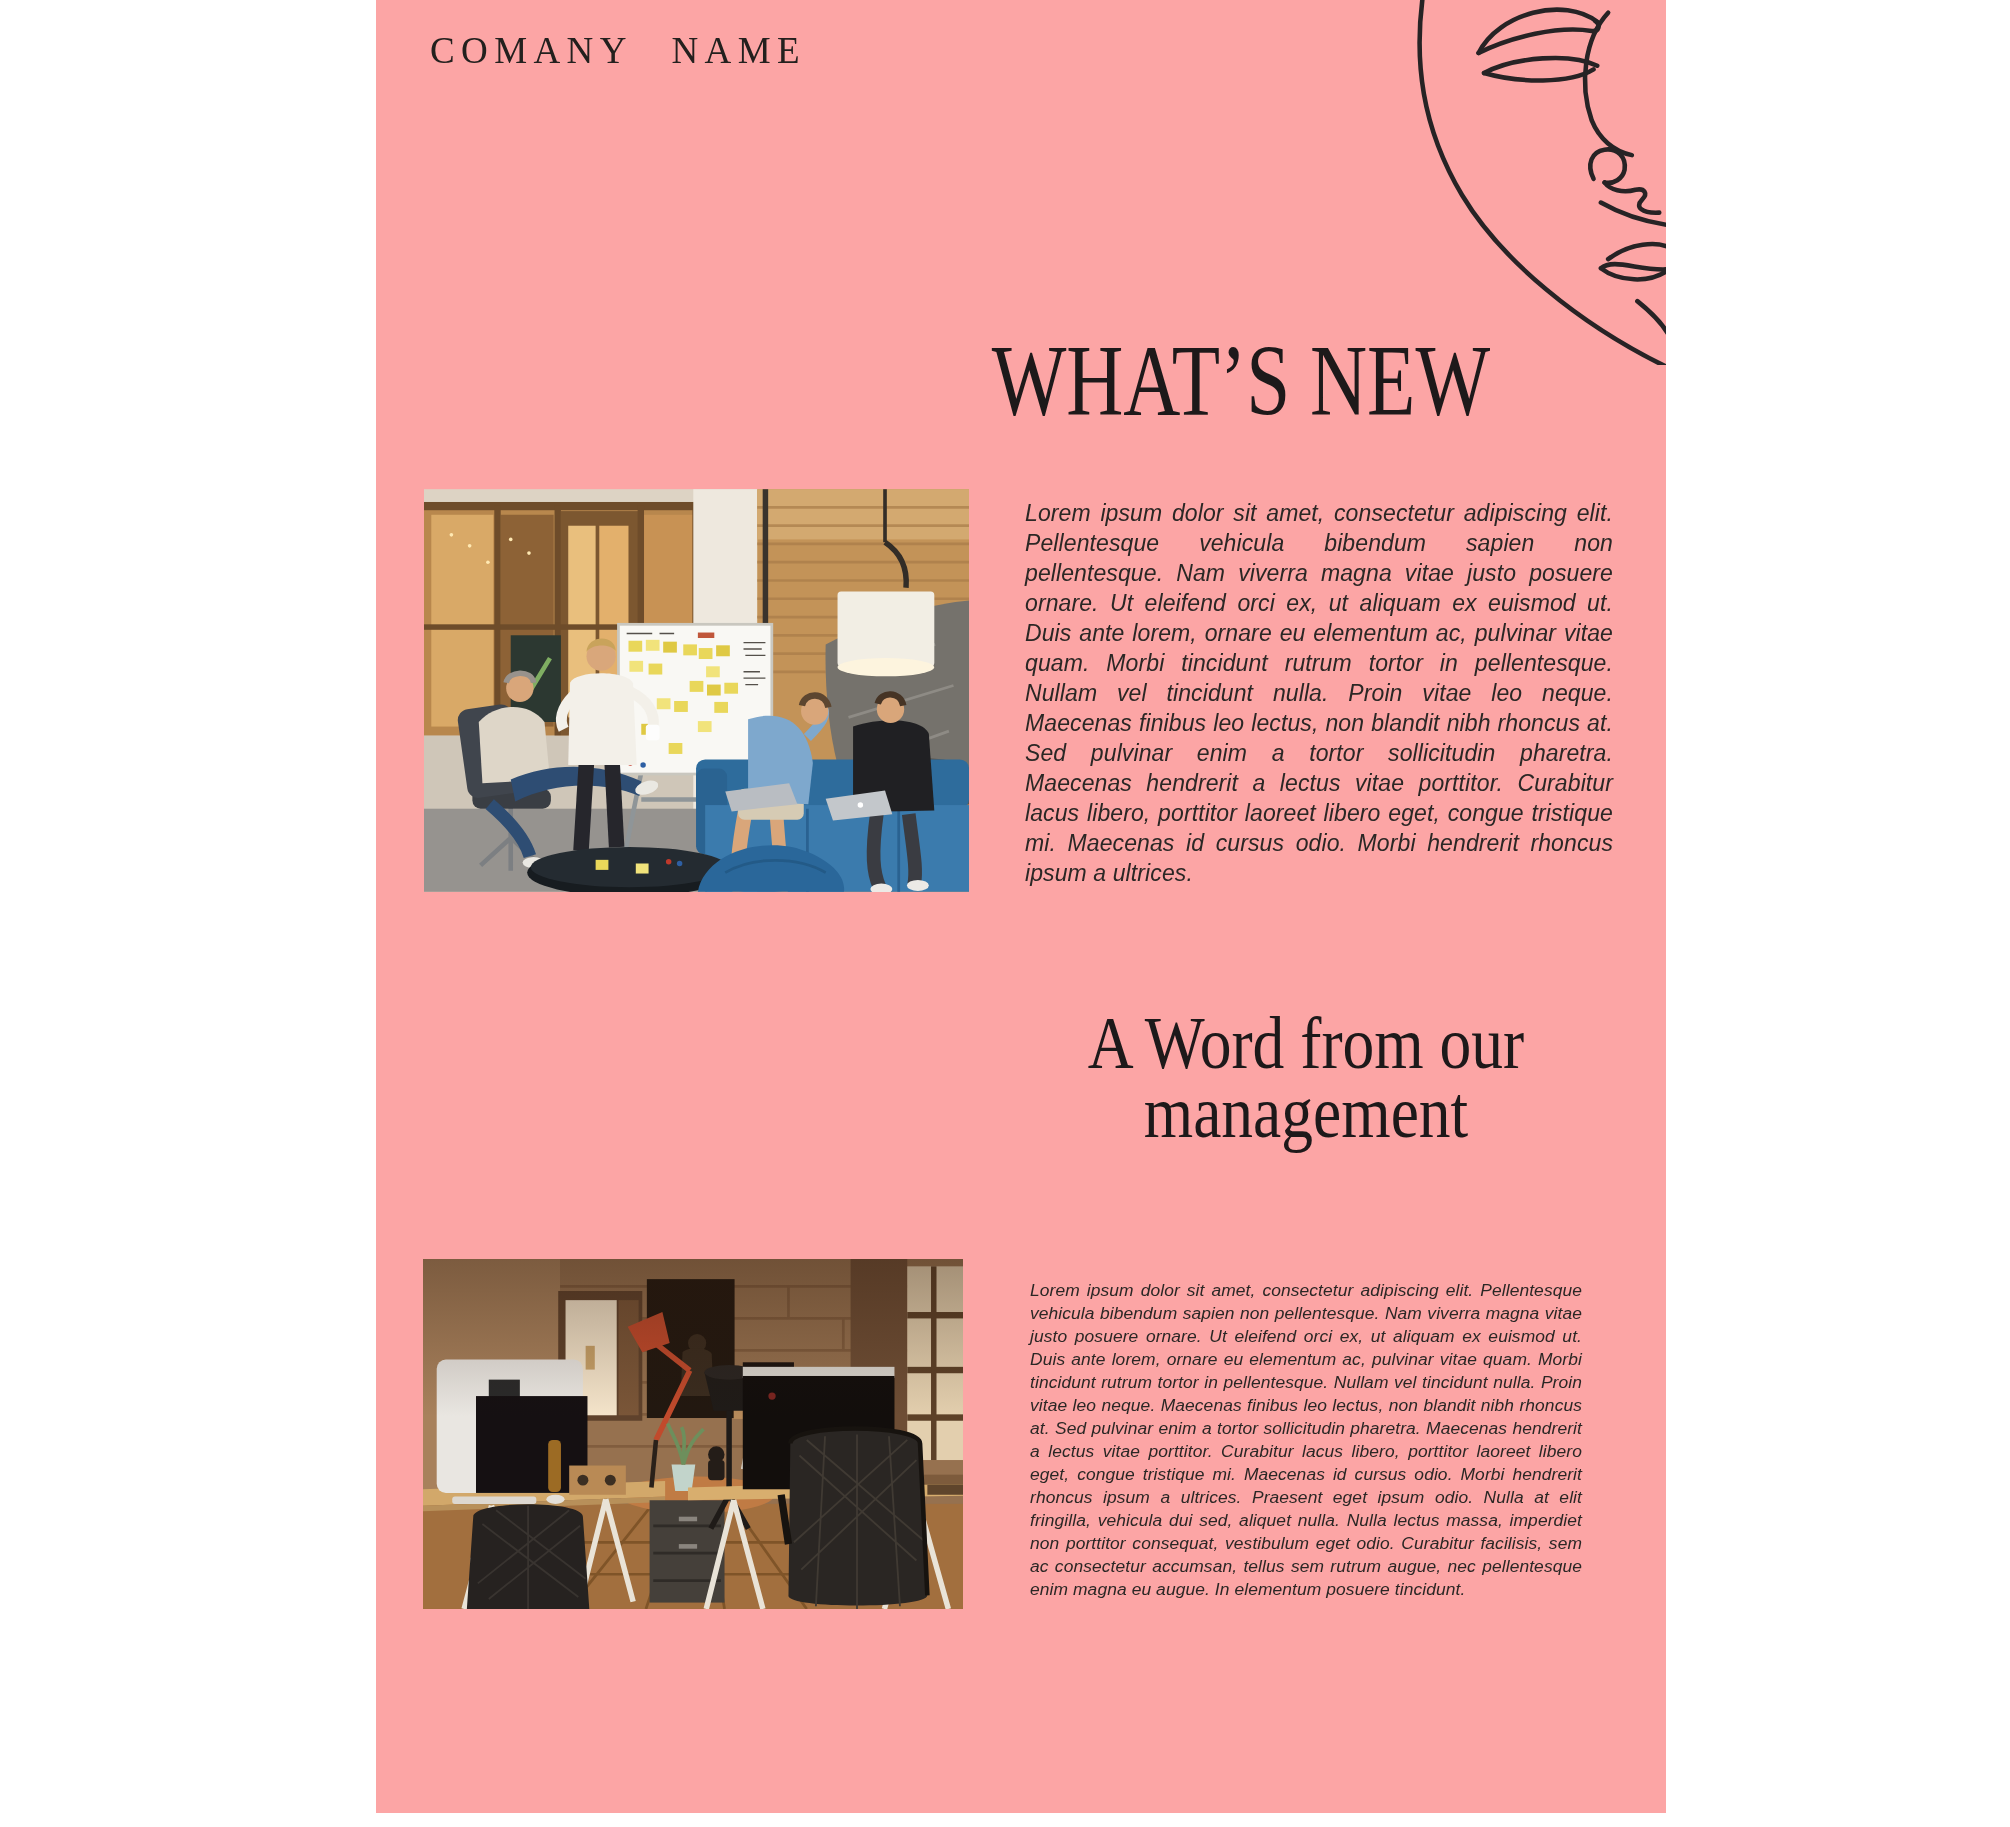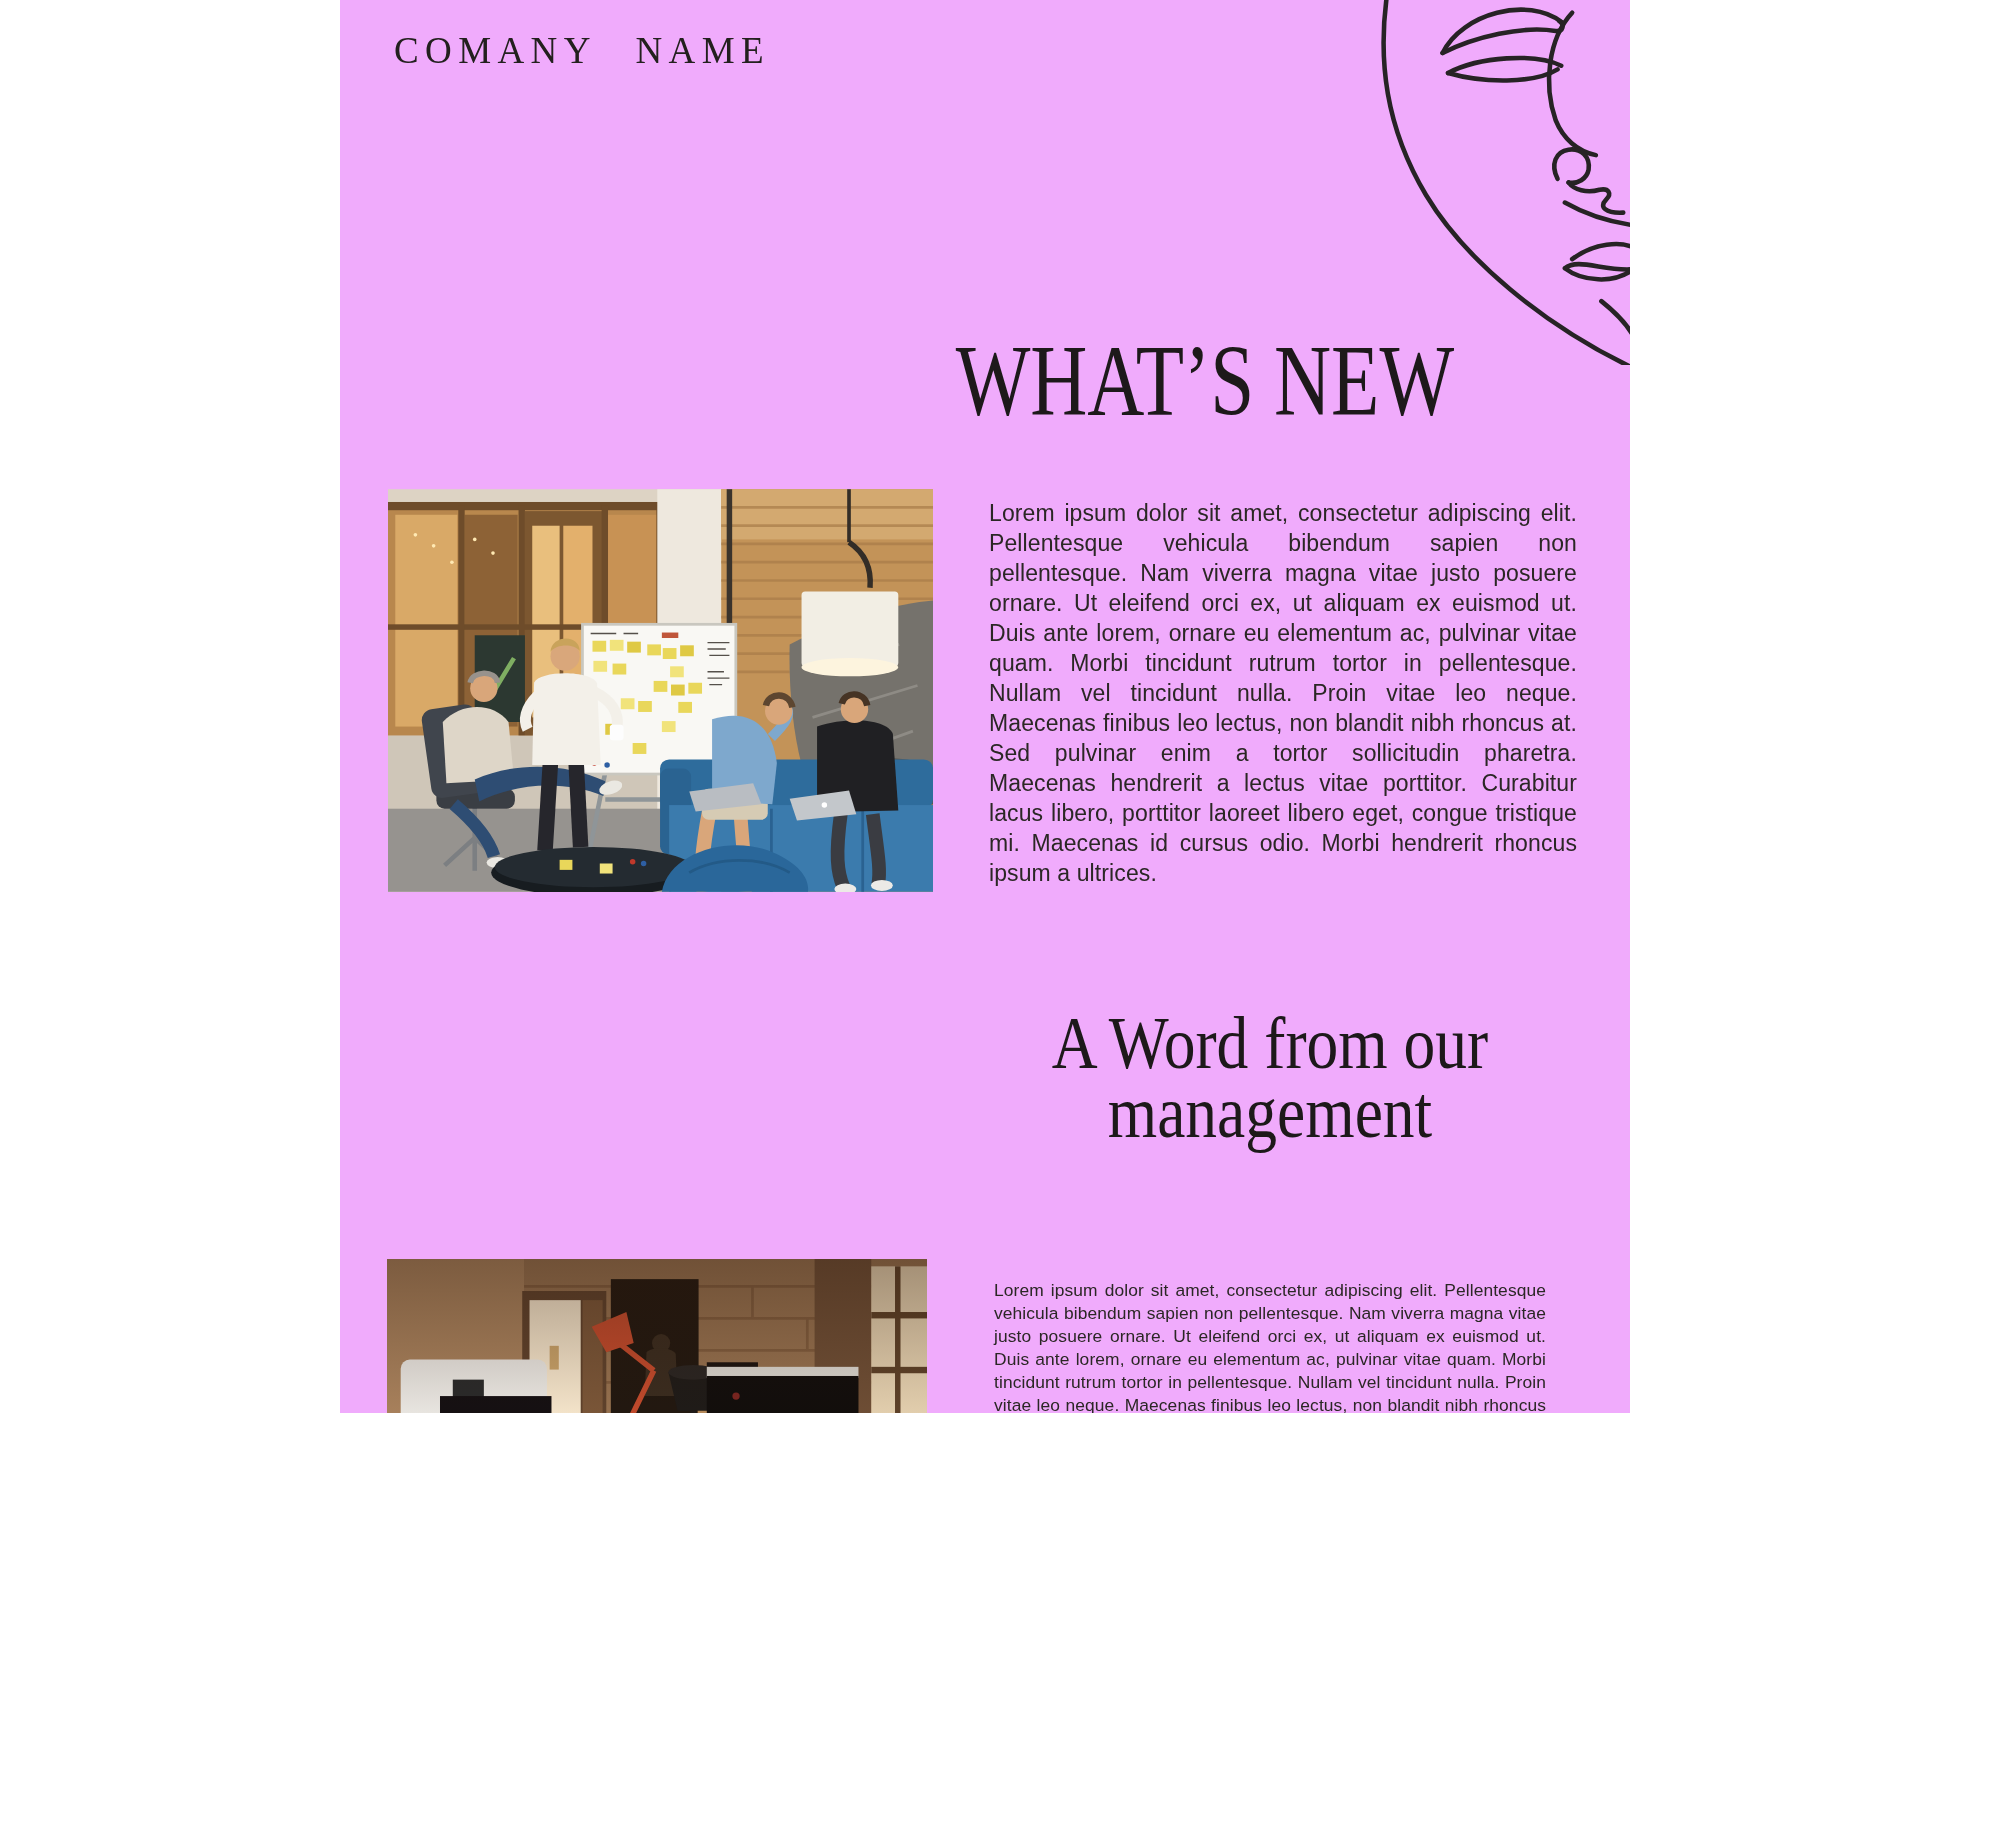--- a/index.html
+++ b/index.html
@@ -1,22 +1,22 @@
 <!DOCTYPE html>
 <html style="font-size:14.6px"><head>
 <meta charset="utf-8">
 <style>
   * { margin:0; padding:0; box-sizing:border-box; }
   html,body { width:2010px; height:1827px; background:#ffffff; font-family:"Liberation Sans", sans-serif; }
   .margin-strip { position:absolute; top:0; height:1827px; background:#ffffff; }
   .margin-left { left:0; width:360px; }
   .margin-right { left:1650px; width:360px; }
   .page {
-    position:absolute; left:340px; top:0; width:1290px; height:1413px;
-    background:#f0abfc; overflow:hidden;
+    position:absolute; left:376px; top:0; width:1290px; height:1813px;
+    background:#fca5a5; overflow:hidden;
   }
   
   .logo-block {
     position:absolute; left:54px; top:25.6px; width:376px;
     font-family:"Liberation Serif", serif; font-size:37px; line-height:50px;
     letter-spacing:6.4px; color:#23201e;
   }
   .logo-line-just { text-align:justify; text-align-last:justify; }
   .logo-line-left { text-align:left; }
   
@@ -29,21 +29,21 @@
     font-size:102px; line-height:102px; color:#1d191a; text-align:center;
     transform:scaleX(0.775); transform-origin:50% 0; white-space:nowrap;
   }
   .mgmt-title {
     position:absolute; left:656px; top:1009px; width:548px;
     font-family:"Liberation Serif", serif; font-weight:400;
     font-size:73px; line-height:69px; color:#1d191a; text-align:center;
     transform:scaleX(0.87); transform-origin:50% 0;
   }
   
-  .body-copy { color:#2b2725; text-align:justify; letter-spacing:0.1px; }
+  .body-copy { color:#2b2725; text-align:justify; letter-spacing:0.1px;font-style:italic; }
   .body-1 { position:absolute; left:649px; top:498px; width:588px; font-size:23px; line-height:30px; }
   .body-2 { position:absolute; left:654px; top:1279px; width:552px; font-size:17.4px; line-height:23px; }
   
   .photo { position:absolute; overflow:hidden; }
   .photo svg { display:block; width:100%; height:100%; }
   .photo-1 { left:48px; top:489px; width:545px; height:403px; }
   .photo-2 { left:47px; top:1259px; width:540px; height:350px; }
 </style>
 </head>
 <body>

